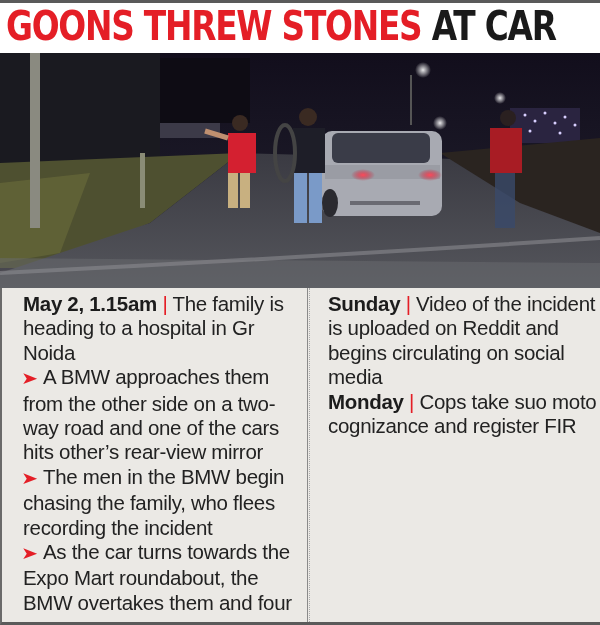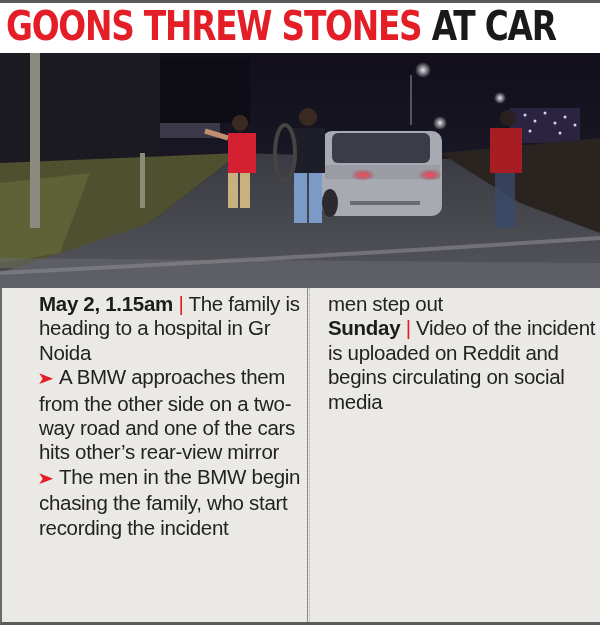--- a/index.html
+++ b/index.html
@@ -26,21 +26,21 @@
   }
   .photo svg { display: block; }
 
   .panel {
     position: absolute; left: 0; top: 288px; width: 600px; height: 337px;
     background: #ebe9e5;
     border-left: 2px solid #6a6a6a; border-bottom: 3px solid #5a5a5a;
     box-sizing: border-box;
   }
   .col { position: absolute; top: 4px; font-size: 20.5px; line-height: 24.4px; color: #222222; letter-spacing: -0.3px; }
-  .col.left { left: 37px; width: 280px; }
+  .col.left { left: 21px; width: 280px; }
   .col.right { left: 326px; width: 272px; }
   .divider {
     position: absolute; left: 305px; top: 0; width: 3px; height: 334px;
     border-left: 1px solid #8a8a8a; border-right: 1px dotted #aaaaaa;
     box-sizing: border-box;
   }
   .para { margin: 0; }
   .bold { font-weight: bold; color: #1c1c1c; }
   .sep { color: #e41e26; font-weight: normal; }
   .arrow { color: #e41e26; font-size: 17px; display: inline-block; width: 20px; transform: scaleX(1.2); }
@@ -142,27 +142,32 @@
   <div class="col left">
     <p class="para">
       <span class="bold">May 2, 1.15am</span>
       <span class="sep">|</span>
       <span>The family is heading to a hospital in Gr Noida</span>
     </p>
     <p class="para">
       <span class="arrow">➤</span><span>A BMW approaches them from the other side on a two-way road and one of the cars hits other’s rear-view mirror</span>
     </p>
     <p class="para">
-      <span class="arrow">➤</span><span>The men in the BMW begin chasing the family, who start recording the incident</span>
+      <span class="arrow">➤</span><span>The men in the BMW begin chasing the family, who flees recording the incident</span>
+    </p>
+    <p class="para">
+      <span class="arrow">➤</span><span>As the car turns towards the Expo Mart roundabout, the BMW overtakes them and four</span>
     </p>
   </div>
 
   <div class="col right">
     <p class="para">
-      <span>men step out</span>
-    </p>
-    <p class="para">
       <span class="bold">Sunday</span>
       <span class="sep">|</span>
       <span>Video of the incident is uploaded on Reddit and begins circulating on social media</span>
+    </p>
+    <p class="para">
+      <span class="bold">Monday</span>
+      <span class="sep">|</span>
+      <span>Cops take suo moto cognizance and register FIR</span>
     </p>
   </div>
 </div>
 
 </body></html>

